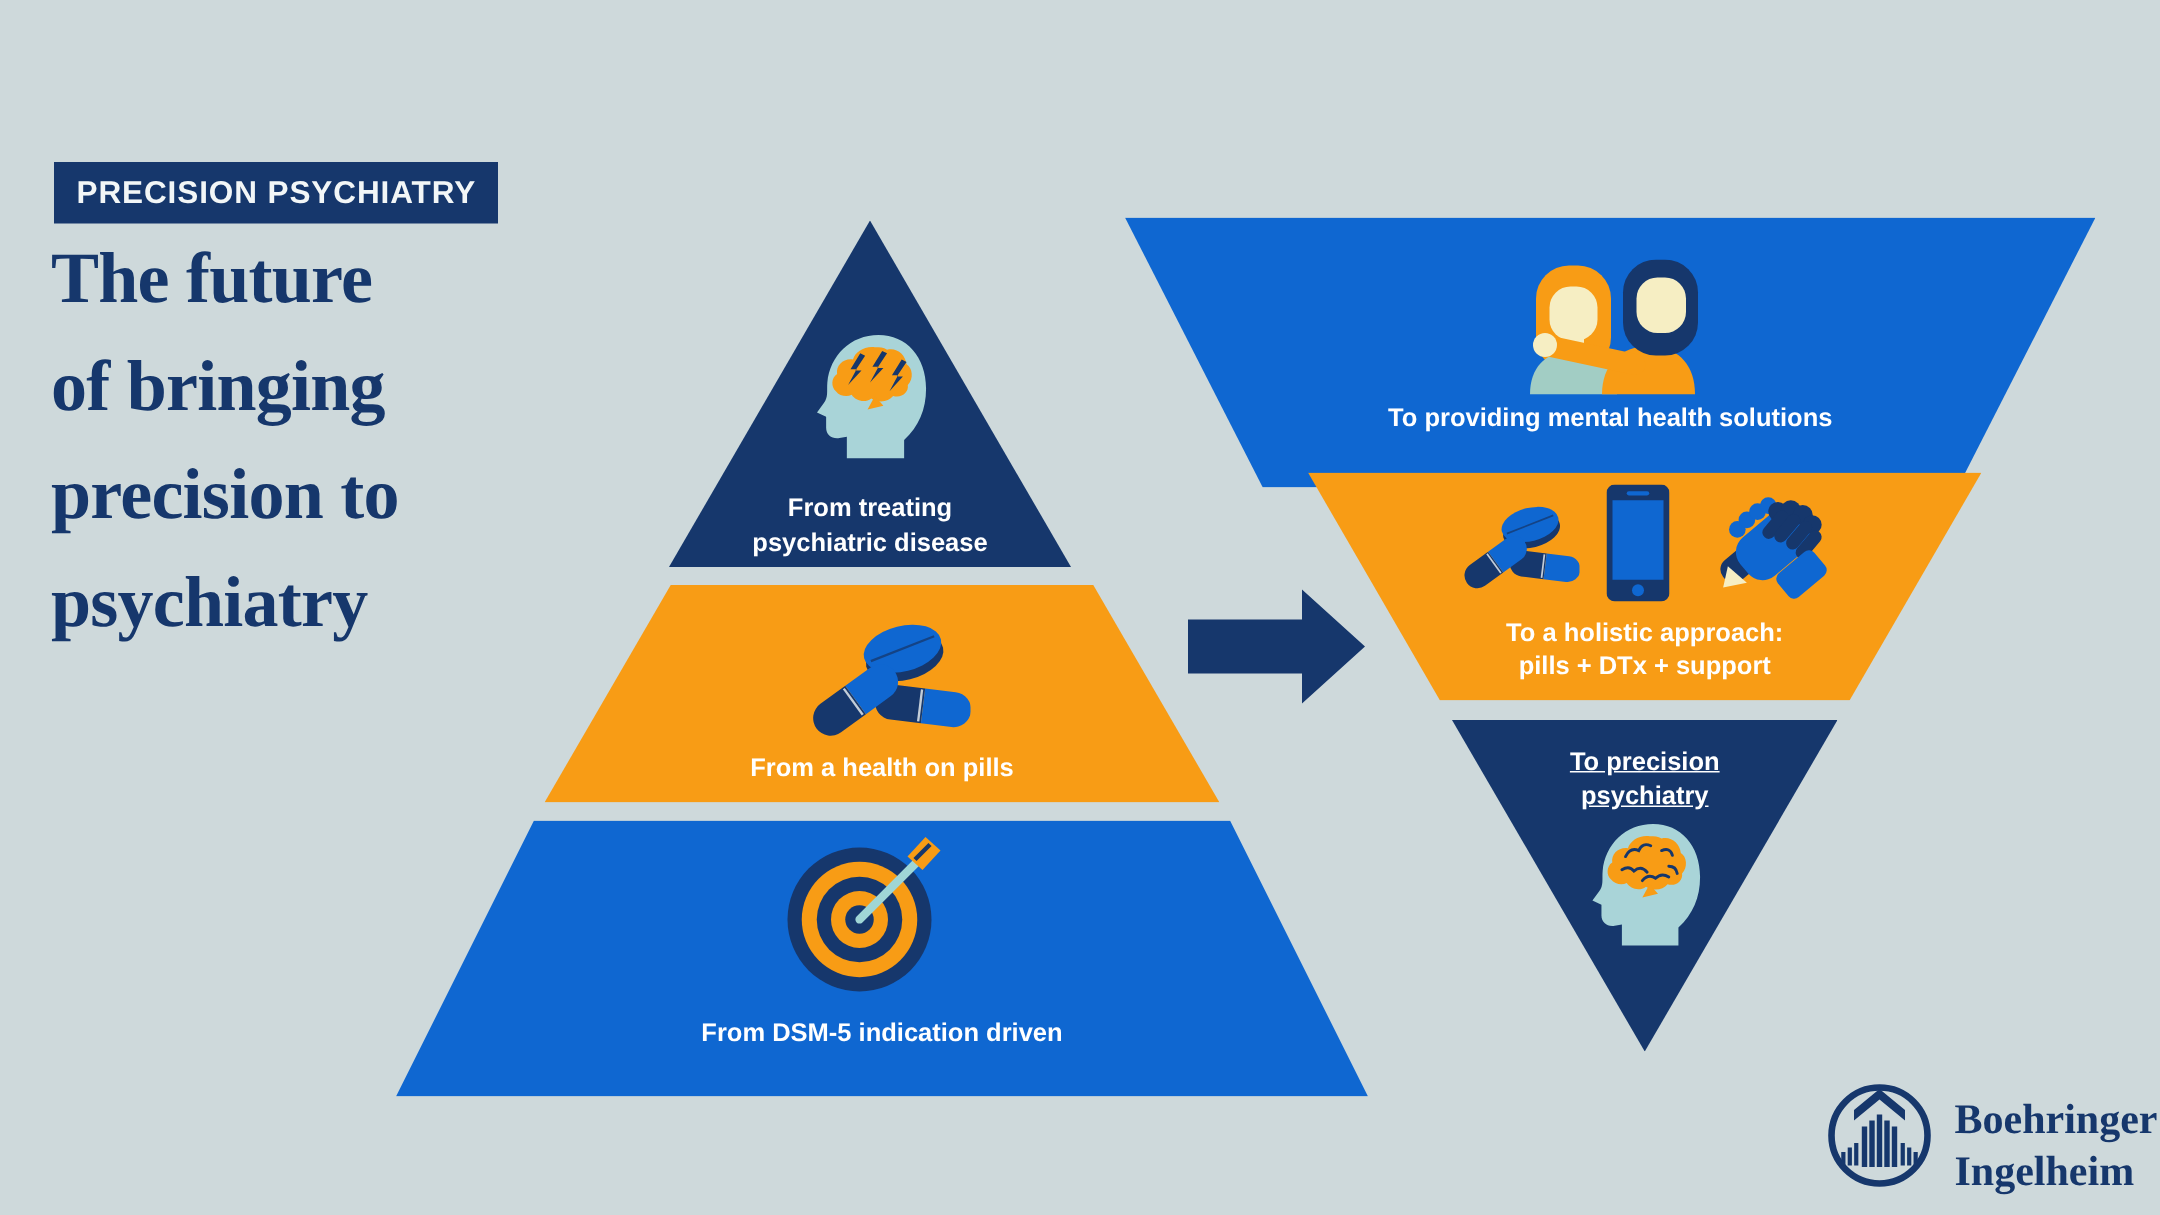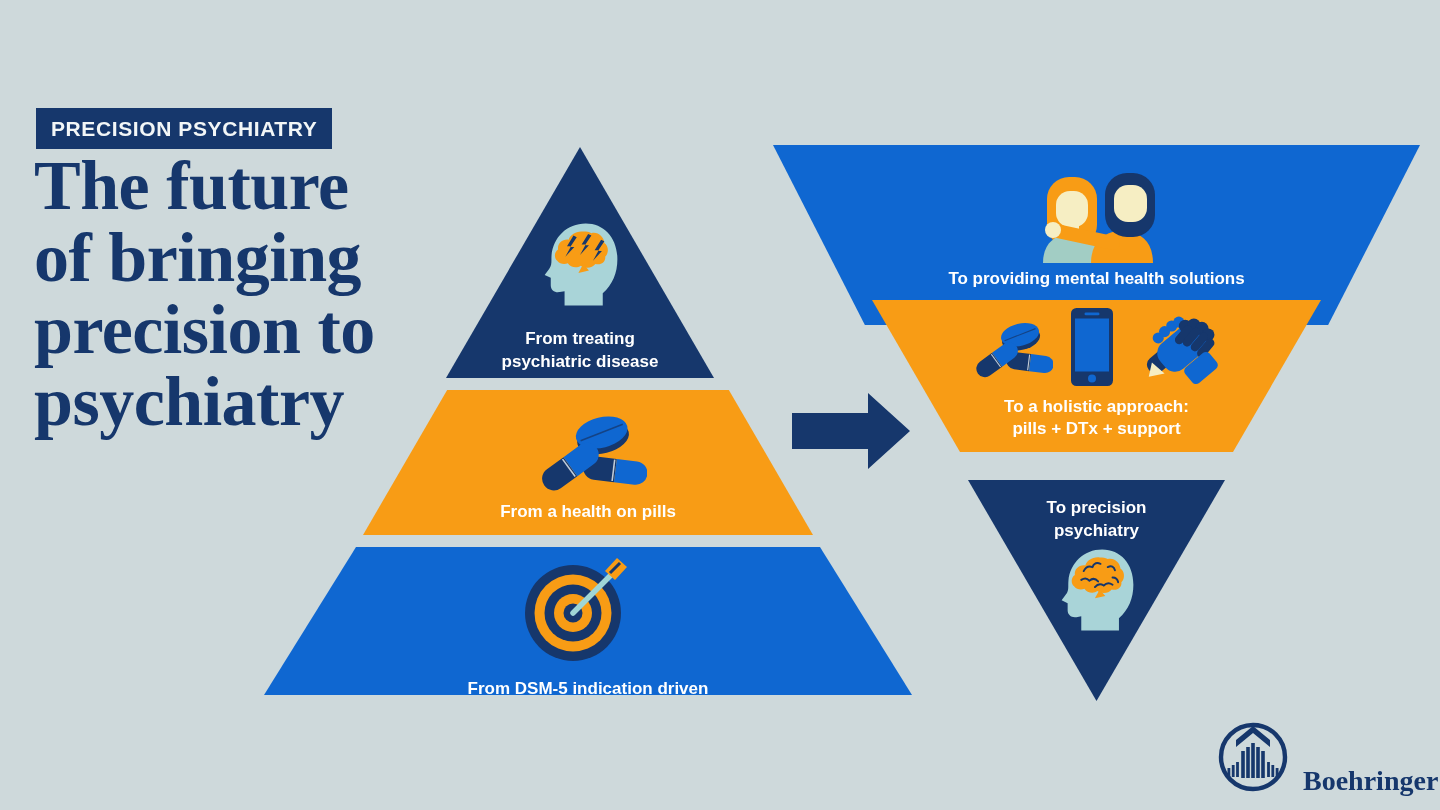--- a/index.html
+++ b/index.html
@@ -20,49 +20,49 @@
   
   .badge{
     position:absolute;left:36px;top:84px;height:41px;
     background:var(--navy);color:#f2f6f7;
     font-weight:700;font-size:21px;line-height:41px;
     letter-spacing:.6px;padding:0 15px;margin-top:24px;
   }
   .headline{
     position:absolute;left:34px;top:150px;width:420px;
     font-family:"Liberation Serif",serif;font-weight:700;
-    font-size:70px;line-height:72px;color:var(--navy);
+    font-size:48px;line-height:72px;color:var(--navy);
     white-space:pre-line;letter-spacing:-.5px;
   }
 
   
   .shape{position:absolute;}
   .l-top{left:446px;top:147px;width:268px;height:231px;background:var(--navy);
     clip-path:polygon(50% 0,100% 100%,0 100%);}
   .l-mid{left:363px;top:390px;width:450px;height:145px;background:var(--orange);
     clip-path:polygon(18.7% 0,81.3% 0,100% 100%,0 100%);}
-  .l-bot{left:264px;top:547px;width:648px;height:148px;background:var(--blue);
+  .l-bot{left:264px;top:547px;width:648px;height:184px;background:var(--blue);
     clip-path:polygon(14.2% 0,85.8% 0,100% 100%,0 100%);}
-  .r-top{left:773px;top:145px;width:647px;height:180px;background:var(--blue);
+  .r-top{left:750px;top:145px;width:647px;height:180px;background:var(--blue);
     clip-path:polygon(0 0,100% 0,85.8% 100%,14.2% 100%);}
-  .r-mid{left:872px;top:300px;width:449px;height:152px;background:var(--orange);
+  .r-mid{left:872px;top:315px;width:449px;height:152px;background:var(--orange);
     clip-path:polygon(0 0,100% 0,80.4% 100%,19.6% 100%);}
   .r-bot{left:968px;top:480px;width:257px;height:221px;background:var(--navy);
     clip-path:polygon(0 0,100% 0,50% 100%);}
 
   .lbl{
     position:absolute;left:0;right:0;text-align:center;color:#fff;
     font-weight:700;font-size:17px;line-height:23px;white-space:pre-line;
   }
   .l-top .lbl{top:180px;}
   .l-mid .lbl{top:110px;}
   .l-bot .lbl{top:130px;}
   .r-top .lbl{top:122px;}
   .r-mid .lbl{top:96px;line-height:22px;}
-  .r-bot .lbl{top:16px;}
+  .r-bot .lbl{top:16px;text-decoration:underline;}
 
   .ic{position:absolute;display:block;}
   .ic-head1{left:50%;top:72px;transform:translateX(-50%);}
   .ic-pills-l{left:50%;top:20px;transform:translateX(-50%);}
   .ic-target{left:257px;top:5px;}
   .ic-people{left:50%;top:28px;transform:translateX(-50%);}
   .ic-pills-r{left:95px;top:18px;}
   .ic-phone{left:199px;top:8px;}
   .ic-hands{left:272px;top:12px;}
   .ic-head2{left:90px;top:67px;}
@@ -251,16 +251,17 @@
         <rect x="11.5" y="48" width="2.8" height="9" fill="#16376c"></rect>
         <rect x="15.8" y="45" width="2.8" height="12" fill="#16376c"></rect>
         <rect x="20.1" y="42" width="2.8" height="15" fill="#16376c"></rect>
         <rect x="51.1" y="42" width="2.8" height="15" fill="#16376c"></rect>
         <rect x="55.4" y="45" width="2.8" height="12" fill="#16376c"></rect>
         <rect x="59.7" y="48" width="2.8" height="9" fill="#16376c"></rect>
       </svg>
     </span>
     <div class="logo-text">
       <div>Boehringer</div>
+      <div>Ingelheim</div>
     </div>
   </div>
 
 </div>
 
 </body></html>

